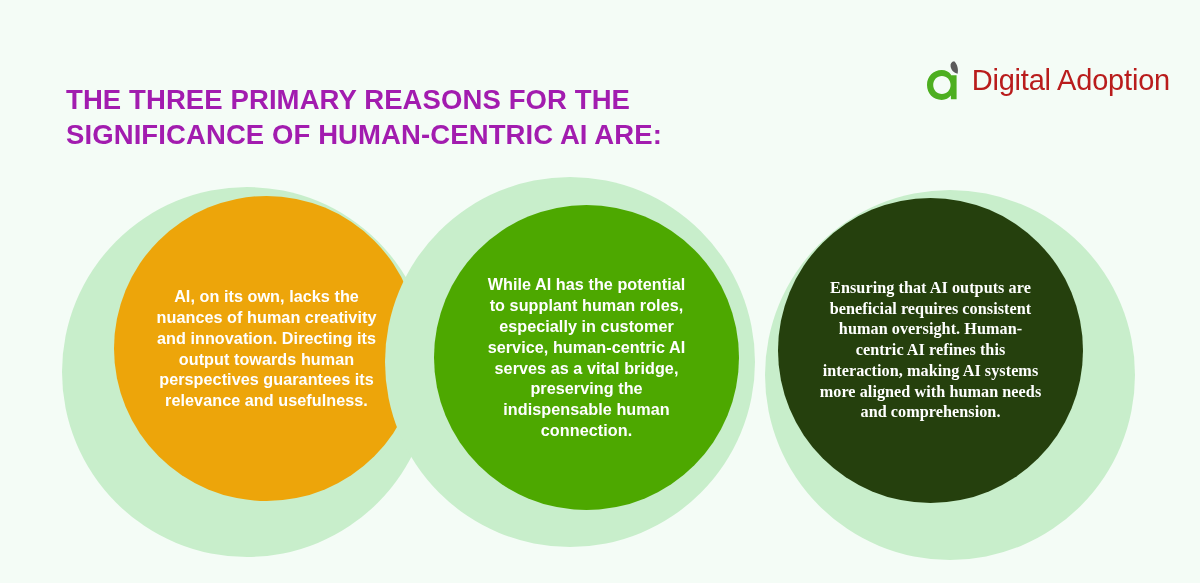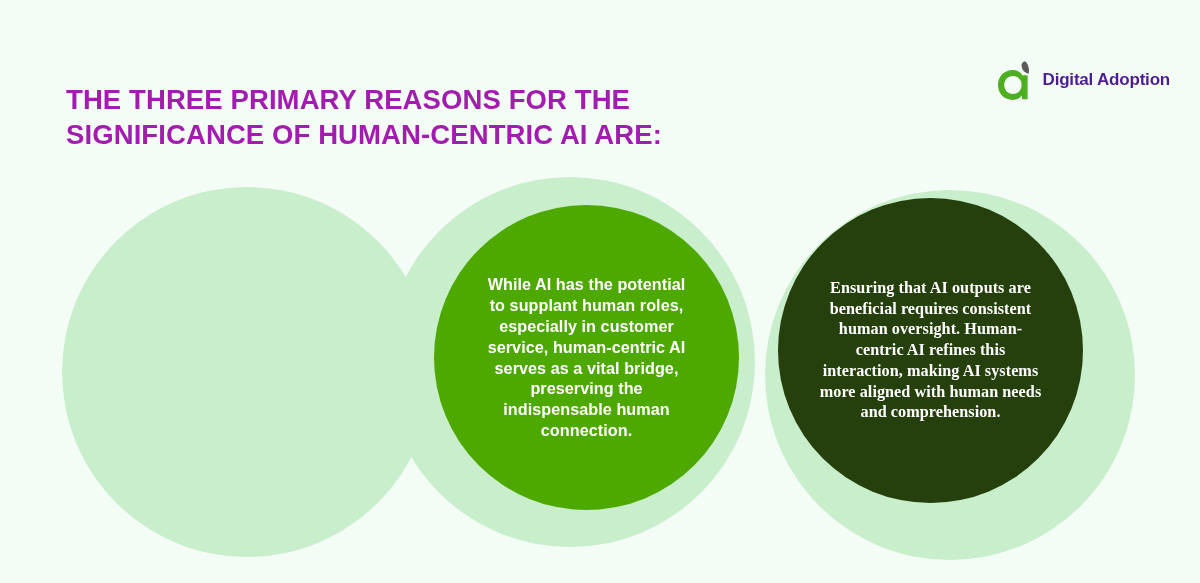--- a/index.html
+++ b/index.html
@@ -45,24 +45,24 @@
     align-items: center;
     gap: 8px;
   }
   #logo-mark {
     width: 38px;
     height: 40px;
     display: block;
     flex: 0 0 auto;
   }
   #logo-text {
-    font-size: 17px;
-    font-weight: bold;
+    font-size: 29px;
+    font-weight: normal;
     letter-spacing: -0.2px;
-    color: #4c1d95;
+    color: #b91c1c;
     white-space: nowrap;
   }
 
   
   .circle-group {
     position: absolute;
     top: 0;
     left: 0;
     width: 1200px;
     height: 583px;
@@ -116,20 +116,23 @@
   <div id="logo">
     <svg id="logo-mark" viewBox="0 0 38 40">
       <path d="M28.2 1.2 C31.6 4.6 32.6 9.6 31.6 13.8 C27.9 13.0 25.2 10.2 24.6 6.6 C24.1 3.6 25.6 1.6 28.2 1.2 Z" fill="#5b5b5b"></path>
       <path d="M30.6 15.2 L30.6 39.2 L24.9 39.2 L24.9 35.6 C22.8 38.3 19.6 39.9 15.7 39.9 C7.3 39.9 1.0 33.5 1.0 25.0 C1.0 16.5 7.3 10.1 15.7 10.1 C19.6 10.1 22.8 11.7 24.9 14.4 L24.9 15.2 Z M15.9 34.0 C20.8 34.0 24.6 30.1 24.6 25.0 C24.6 19.9 20.8 16.0 15.9 16.0 C11.0 16.0 7.2 19.9 7.2 25.0 C7.2 30.1 11.0 34.0 15.9 34.0 Z" fill="#4daf20"></path>
     </svg>
     <span id="logo-text">Digital Adoption</span>
   </div>
 
   <div class="circle-group">
     <div class="halo" id="halo-1"></div>
+    <div class="disc" id="disc-1">
+      <div class="disc-text">AI, on its own, lacks the nuances of human creativity and innovation. Directing its output towards human perspectives guarantees its relevance and usefulness.</div>
+    </div>
   </div>
 
   <div class="circle-group">
     <div class="halo" id="halo-2"></div>
     <div class="disc" id="disc-2">
       <div class="disc-text">While AI has the potential to supplant human roles, especially in customer service, human-centric AI serves as a vital bridge, preserving the indispensable human connection.</div>
     </div>
   </div>
 
   <div class="circle-group">

